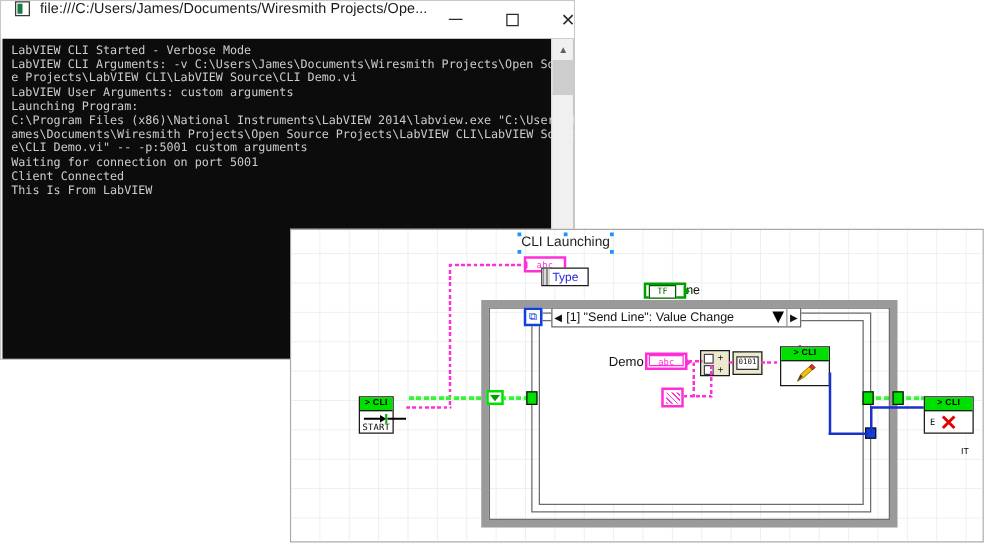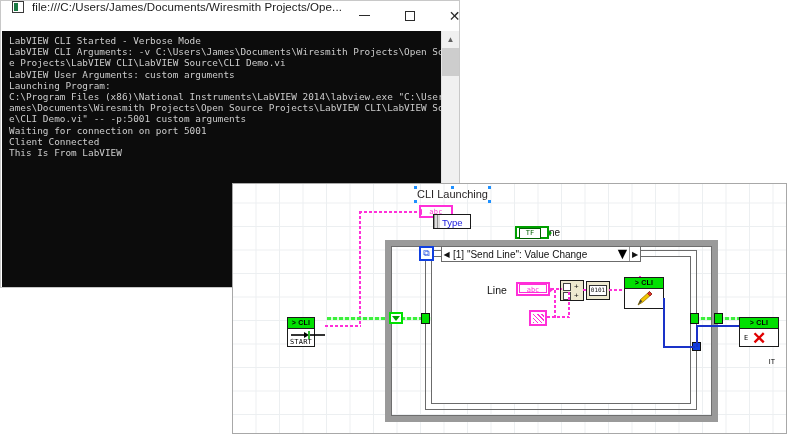--- a/index.html
+++ b/index.html
@@ -319,21 +319,21 @@
       <span id="type-node-bar"></span>
       <span id="type-node-text">Type</span>
     </div>
 
     <div class="label" id="send-line-label">Send Line</div>
     <div id="send-line-term">
       <div id="send-line-tf">TF</div>
       <div id="send-line-arrow"></div>
     </div>
 
-    <div class="label" id="line-label">Line</div>
+    <div class="label" id="line-label">Demo</div>
     <div id="line-term">
       <div id="line-term-inner">abc</div>
       <div id="line-arrow"></div>
     </div>
 
     <div id="concat-node">
       <div class="cc-row" style="top:2px;">
         <span class="cc-sq"></span>
         <span class="cc-plus">+</span>
       </div>

